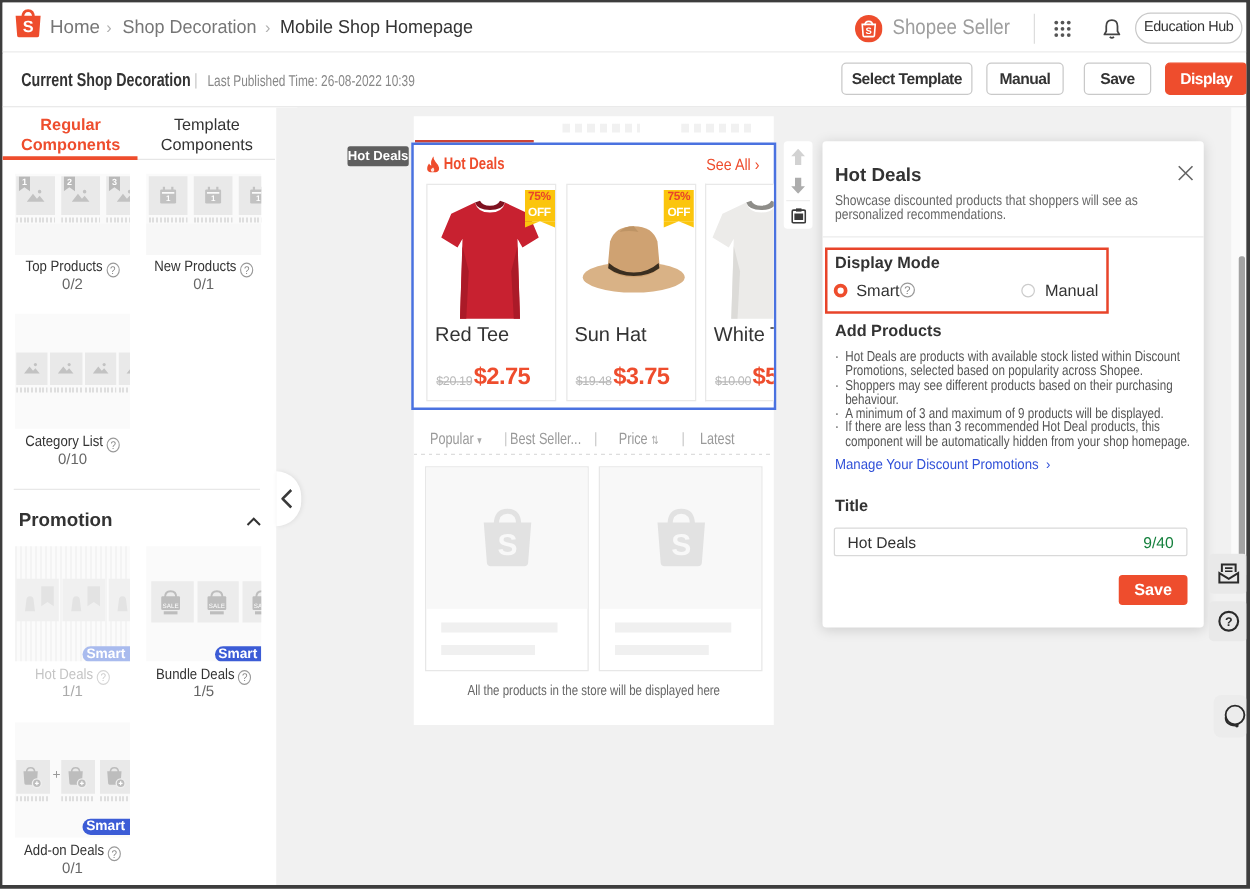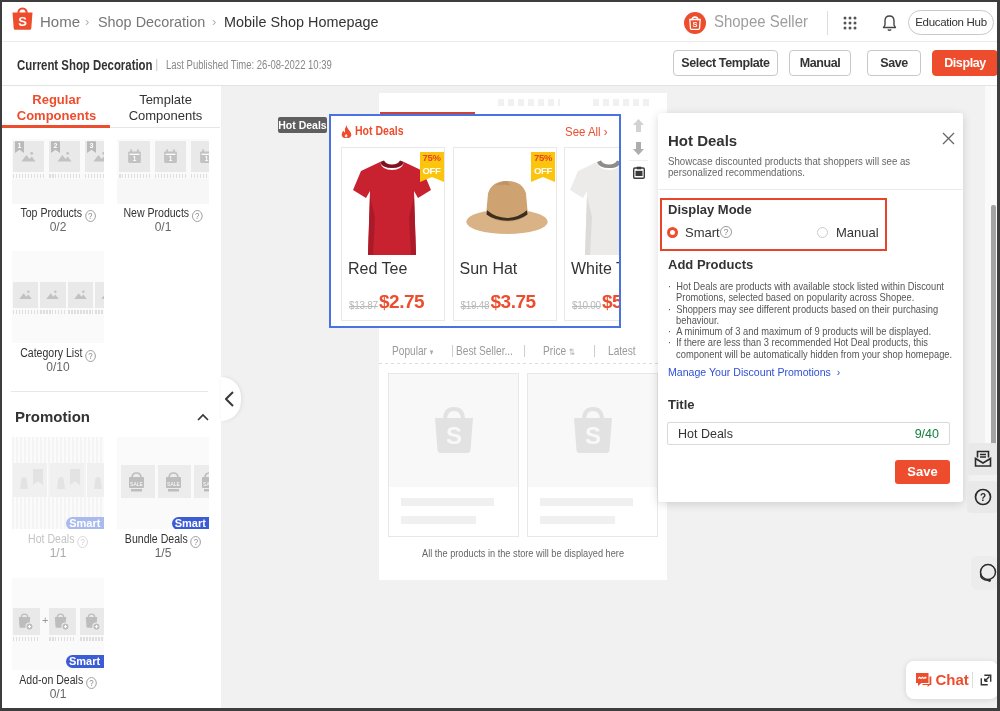--- a/index.html
+++ b/index.html
@@ -19,21 +19,21 @@
 .card { position:absolute; width:92px; height:65px; background:#fafafa; overflow:hidden; }
 .thumb { position:absolute; background:#e9e9e9; }
 .dash { position:absolute; height:4px; background:repeating-linear-gradient(90deg,#dedede 0 1.5px,transparent 1.5px 3px); }
 .clabel { position:absolute; width:120px; text-align:center; font-size:12px; color:#333; transform:scaleX(.88); }
 .ccount { position:absolute; width:120px; text-align:center; font-size:12px; color:#666; }
 .qm { display:inline-block; width:12px; height:12px; border:1px solid #999; border-radius:50%; font-size:9px; line-height:11px; text-align:center; color:#888; vertical-align:-2px; font-weight:400;}
 .smart { position:absolute; height:13px; color:#fff; font-size:11px; font-weight:700; text-align:center; line-height:13px; border-radius:7px 0 0 7px; }
 
 #canvas { left:219px; top:84px; width:776px; height:622px; background:#f1f1f1; }
 
-#phone { position:absolute; left:110px; top:7px; width:288px; height:487px; background:#fff;margin-left:48px; }
+#phone { position:absolute; left:110px; top:7px; width:288px; height:487px; background:#fff; }
 .pcard { position:absolute; top:31px; width:104px; height:174px; background:#fff; border:1px solid #e8e8e8; }
 .ribbon { position:absolute; top:4px; width:24px; height:25px; background:#fbc50d; color:#e8442a; font-size:9.5px; font-weight:700; text-align:center; line-height:12.5px; letter-spacing:-0.3px; }
 .ribbon:after { content:""; position:absolute; left:0; top:25px; border-left:12px solid #fbc50d; border-right:12px solid #fbc50d; border-bottom:5px solid transparent; }
 .ribbon span { color:#fff; }
 .ptitle { position:absolute; top:112px; left:6px; font-size:16px; color:#333; white-space:nowrap; }
 .pprice { position:absolute; top:152px; left:7px; font-size:10px; letter-spacing:-0.3px; color:#b8b8b8; text-decoration:line-through; white-space:nowrap; }
 .pprice2 { position:absolute; top:143px; font-size:19px; font-weight:700; color:#ee4d2d; letter-spacing:-0.5px; }
 
 #panel { position:absolute; left:437px; top:27px; width:305px; height:389px; background:#fff; border-radius:3px; box-shadow:0 2px 10px rgba(0,0,0,.15); }
 .ph { font-size:13px; font-weight:700; color:#333; }
@@ -353,21 +353,21 @@
         <svg class="abs" style="left:10px;top:11px" width="80" height="98" viewBox="0 0 80 98">
           <g>
             <path d="M28 3 L9 12 L1 31 L14 39 L18 32 L16 96 L64 96 L62 32 L66 39 L79 31 L71 12 L52 3 Q50 11 40 11 Q30 11 28 3 Z" fill="#c82130"></path>
             <path d="M28 3 Q30 9 40 9 Q50 9 52 3 L48 1.5 Q46 5.5 40 5.5 Q34 5.5 32 1.5 Z" fill="#7e1220"></path>
             <path d="M16 96 L18 38 L23 58 L21 96 Z" fill="#ab1a28"></path>
             <path d="M64 96 L62 38 L57 58 L59 96 Z" fill="#ab1a28"></path>
           </g>
         </svg>
         <div class="ribbon" style="left:77.5px">75%<br><span>OFF</span></div>
         <div class="ptitle">Red Tee</div>
-        <div class="pprice">$13.87</div>
+        <div class="pprice">$20.19</div>
         <div class="pprice2" style="left:37px">$2.75</div>
       </div>
       <div class="pcard" style="left:121.5px">
         <svg class="abs" style="left:11px;top:32px" width="84" height="55" viewBox="0 0 88 58">
           <ellipse cx="44" cy="44" rx="43" ry="13" fill="#d9b286"></ellipse>
           <path d="M44 1 Q28 1 24 14 L22 36 Q30 44 44 44 Q58 44 66 36 L64 14 Q60 1 44 1 Z" fill="#cfa272"></path>
           <path d="M23 32 Q32 40 44 40 Q56 40 65 32 L65.6 36.5 Q57 43 44 43 Q31 43 22.4 36.5 Z" fill="#3a2e20"></path>
           <path d="M44 1 Q36 1 32 6 Q40 4 48 6 Q44 1 44 1 Z" fill="#be9465"></path>
         </svg>
         <div class="ribbon" style="left:77.5px">75%<br><span>OFF</span></div>
@@ -455,28 +455,14 @@
       </svg>
     </div>
     <div class="abs" style="left:750px;top:470px;width:27px;height:34px;background:#ececec;border-radius:6px">
       <svg class="abs" style="left:6px;top:6px" width="21" height="22" viewBox="0 0 21 22">
         <circle cx="11" cy="10" r="7.5" fill="none" stroke="#2b2b2b" stroke-width="1.5"></circle>
         <path d="M3.6 11.5 Q3 18 11.5 18.5" fill="none" stroke="#2b2b2b" stroke-width="1.5"></path>
         <circle cx="12.5" cy="18.5" r="1.4" fill="#2b2b2b"></circle>
       </svg>
     </div>
 
-    <div class="abs" style="left:684.5px;top:574.5px;width:92.5px;height:38.5px;background:#fff;border-radius:8px;box-shadow:0 1px 6px rgba(0,0,0,.12)">
-      <svg class="abs" style="left:9px;top:11px" width="17" height="16" viewBox="0 0 17 16">
-        <path d="M1 1 H13.5 V11 H6.5 L3 14 V11 H1 Z" fill="#ee4d2d"></path>
-        <path d="M14.5 4.5 H16.3 V13 H14.8 L12.6 15 V13 H7.5 V12 H14.5 Z" fill="#ee4d2d"></path>
-        <path d="M3.2 6.5 L4.6 5.2 L6 6.5 L7.4 5.2 L8.8 6.5 L10.2 5.2 L11.4 6.3" fill="none" stroke="#fff" stroke-width="1.2"></path>
-      </svg>
-      <span class="abs" style="left:30px;top:10px;font-size:15px;font-weight:700;color:#ee4d2d">Chat</span>
-      <div class="abs" style="left:66px;top:11px;width:1px;height:16px;background:#ddd"></div>
-      <svg class="abs" style="left:74px;top:13px" width="12" height="12" viewBox="0 0 14 14">
-        <path d="M5 1.5 H12.5 V9" fill="none" stroke="#333" stroke-width="1.6"></path>
-        <path d="M1.5 5 V12.5 H9" fill="none" stroke="#333" stroke-width="1.6"></path>
-        <path d="M11 3 L5.5 8.5 M5.5 8.5 V5.2 M5.5 8.5 H8.8" stroke="#333" stroke-width="1.6" fill="none"></path>
-      </svg>
-    </div>
   </div>
 </div>
 
 </body></html>

